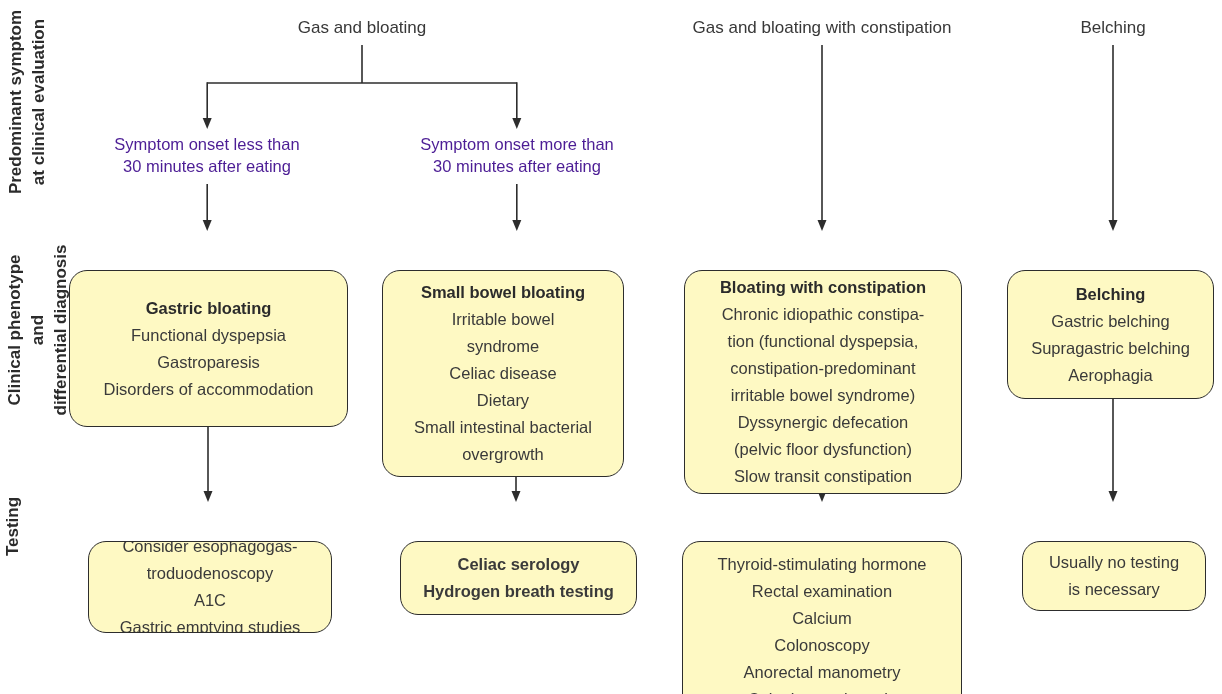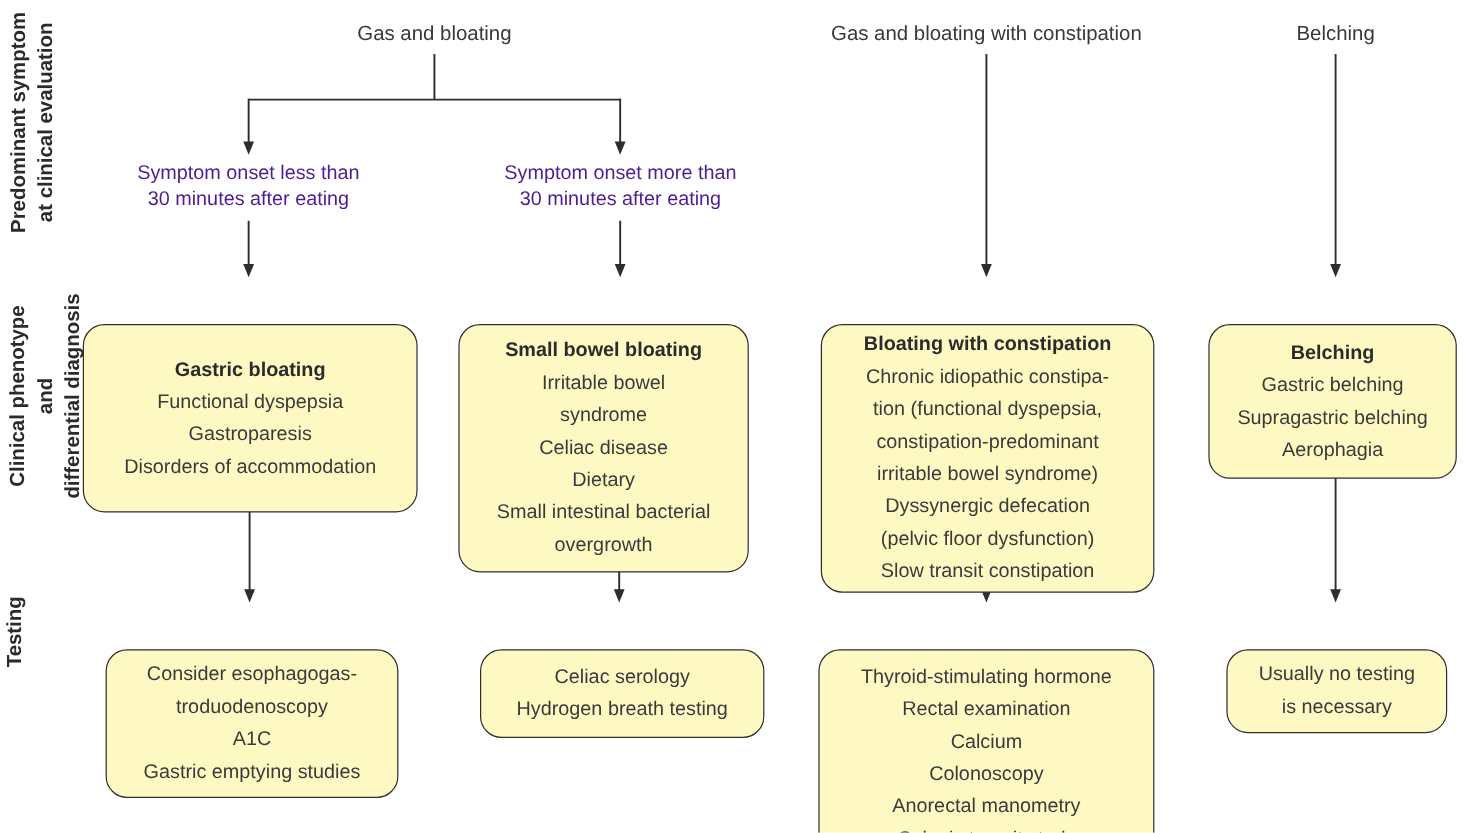--- a/index.html
+++ b/index.html
@@ -76,22 +76,22 @@
     color: #2b2b2b;
   }
   #row-label-0 { width: 205px; height: 46px; left: -76px; top: 79px; }
   #row-label-1 { width: 186px; height: 46px; left: -67px; top: 307px; }
   #row-label-2 { width: 80px;  height: 23px; left: -28px; top: 515px; }
 
   #db0 { left: 69px;   top: 233px; width: 279px; height: 157px; }
   #db1 { left: 382px;  top: 233px; width: 242px; height: 207px; }
   #db2 { left: 684px;  top: 233px; width: 278px; height: 224px; }
   #db3 { left: 1007px; top: 233px; width: 207px; height: 129px; }
-  #tb0 { left: 88px;   top: 504px; width: 244px; height: 124px; }
-  #tb1 { left: 400px;  top: 504px; width: 237px; height: 74px;  }
+  #tb0 { left: 88px;   top: 504px; width: 244px; height: 92px; }
+  #tb1 { left: 400px;  top: 504px; width: 237px; height: 74px; font-weight: bold;  }
   #tb2 { left: 682px;  top: 504px; width: 280px; height: 182px; }
   #tb3 { left: 1022px; top: 504px; width: 184px; height: 70px;  }
 
   #header-0 { left: 362px; text-align: center; }
   #header-1 { left: 822px; }
   #header-2 { left: 1113px; }
   #condition-0 { left: 207px; }
   #condition-1 { left: 517px; }
 </style>
 </head>

